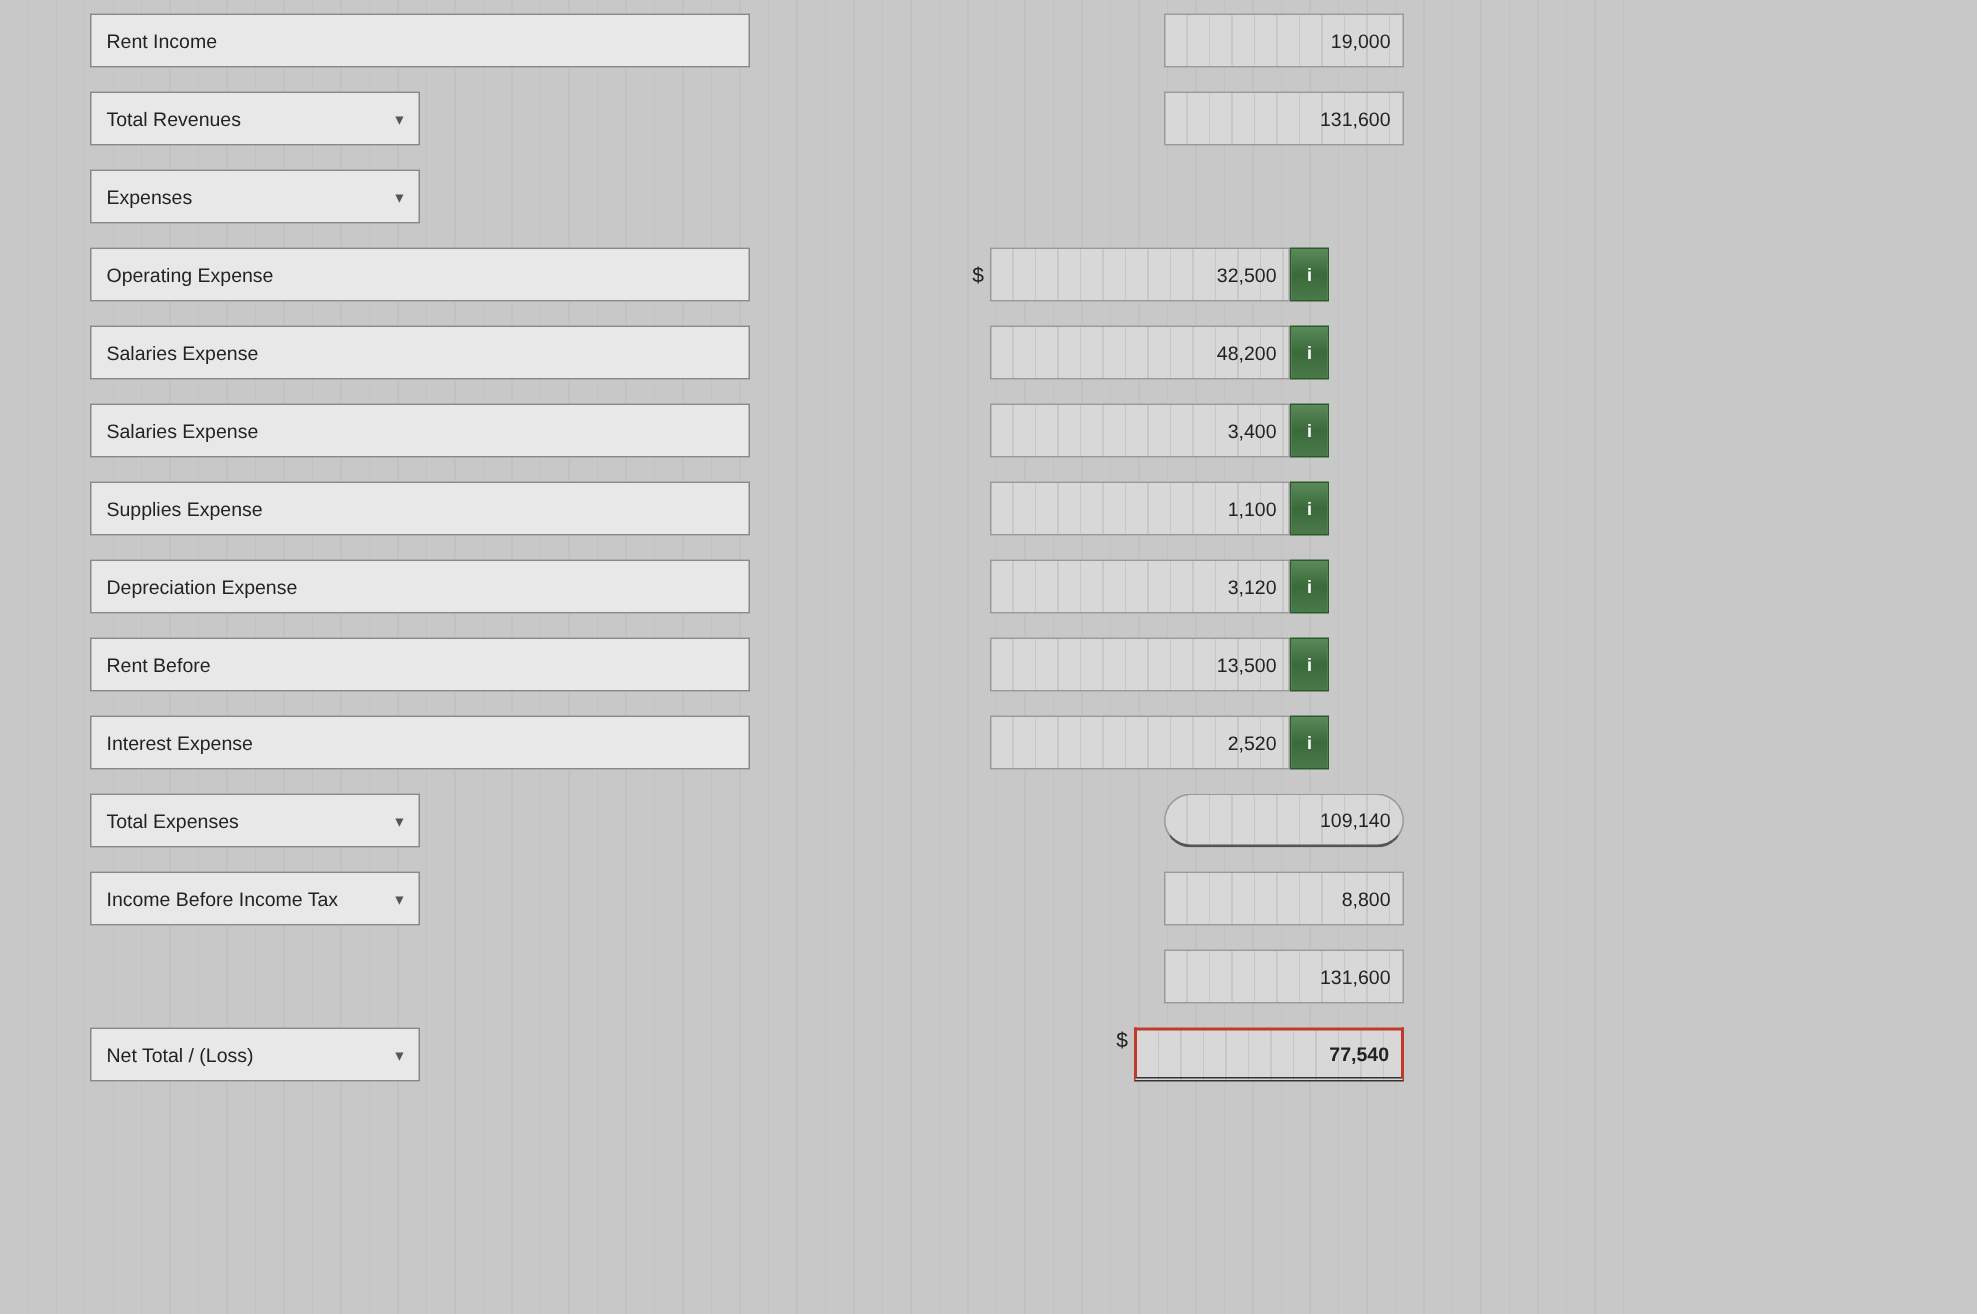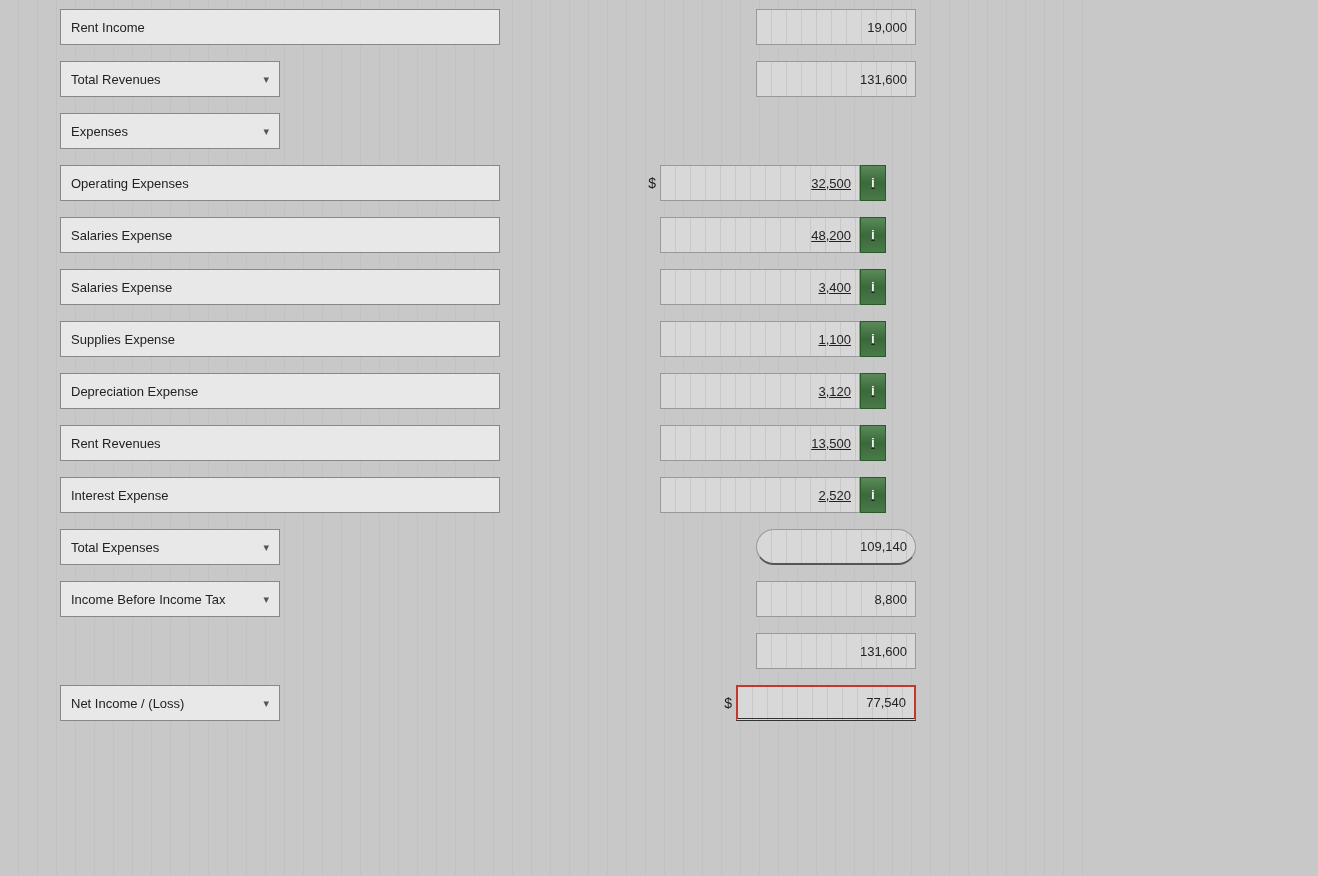--- a/index.html
+++ b/index.html
@@ -59,21 +59,20 @@
     .dollar-sign {
       font-size: 14px;
       margin-right: 4px;
       min-width: 16px;
       text-align: right;
     }
     .input-with-btn {
       display: flex;
       align-items: stretch;
       height: 36px;
-      text-decoration: underline;
     }
     .value-input {
       width: 200px;
       height: 36px;
       border: 1px solid #999;
       background: #d8d8d8;
       text-align: right;
       padding-right: 8px;
       font-size: 13px;
       color: #222;
@@ -131,23 +130,22 @@
       width: 560px;
       flex-shrink: 0;
     }
     .mid-section {
       display: flex;
       align-items: center;
       margin-left: 20px;
     }
     .far-right-section {
       position: absolute;
-      right: 108px;
-      display: flex;
-      align-items: center;
+      right: 88px;
+      display: flex;
     }
     .underline-box {
       border-bottom: 2px solid #555 !important;
       border-radius: 18px;
     }
     .total-revenue-label {
       border: 2px solid #c0392b !important;
     }
     .net-income-dollar {
       font-size: 14px;
@@ -162,20 +160,21 @@
       padding-right: 8px;
       font-size: 13px;
       color: #222;
       background-image: repeating-linear-gradient(
         90deg,
         transparent,
         transparent 14px,
         rgba(160,160,160,0.3) 14px,
         rgba(160,160,160,0.3) 15px
       );
+      font-weight: bold;
     }
   </style>
 </head>
 <body>
 
 <div class="page">
   <div class="content-area" id="rows-container">
 
   <div class="row-wrapper">
       <div class="left-section">
@@ -201,21 +200,21 @@
       <div class="left-section">
         <div class="label-box dropdown">
           <span>Expenses</span>
           <span class="dropdown-arrow">▾</span>
           <select><option>Expenses</option></select>
         </div>
       </div>
     </div>
       <div class="row-wrapper">
       <div class="left-section">
-        <div class="label-box">Operating Expenses</div>
+        <div class="label-box">Operating Expense</div>
       </div>
       <div class="mid-section">
         <span class="dollar-sign">$</span>
         <div class="input-with-btn">
           <input type="text" class="value-input" value="32,500" style="">
           <div class="info-btn">i</div>
         </div>
       </div>
     </div>
       <div class="row-wrapper">
@@ -261,21 +260,21 @@
       <div class="mid-section">
         <span style="min-width:20px;display:inline-block;"></span>
         <div class="input-with-btn">
           <input type="text" class="value-input" value="3,120" style="">
           <div class="info-btn">i</div>
         </div>
       </div>
     </div>
       <div class="row-wrapper">
       <div class="left-section">
-        <div class="label-box">Rent Revenues</div>
+        <div class="label-box">Rent Before</div>
       </div>
       <div class="mid-section">
         <span style="min-width:20px;display:inline-block;"></span>
         <div class="input-with-btn">
           <input type="text" class="value-input" value="13,500" style="">
           <div class="info-btn">i</div>
         </div>
       </div>
     </div>
       <div class="row-wrapper">
@@ -315,21 +314,21 @@
       </div>
     </div>
       <div class="row-wrapper">
       <div class="far-right-section">
         <div class="right-value-box">131,600</div>
       </div>
     </div>
       <div class="row-wrapper">
       <div class="left-section">
         <div class="label-box dropdown">
-          <span>Net Income / (Loss)</span>
+          <span>Net Total / (Loss)</span>
           <span class="dropdown-arrow">▾</span>
           <select><option>Net Income / (Loss)</option></select>
         </div>
       </div>
       <div class="far-right-section">
         <span class="net-income-dollar">$</span>
         <input type="text" class="net-income-input" value="77,540" style="border-bottom: 3px double rgb(51, 51, 51);">
       </div>
     </div>
     </div>

